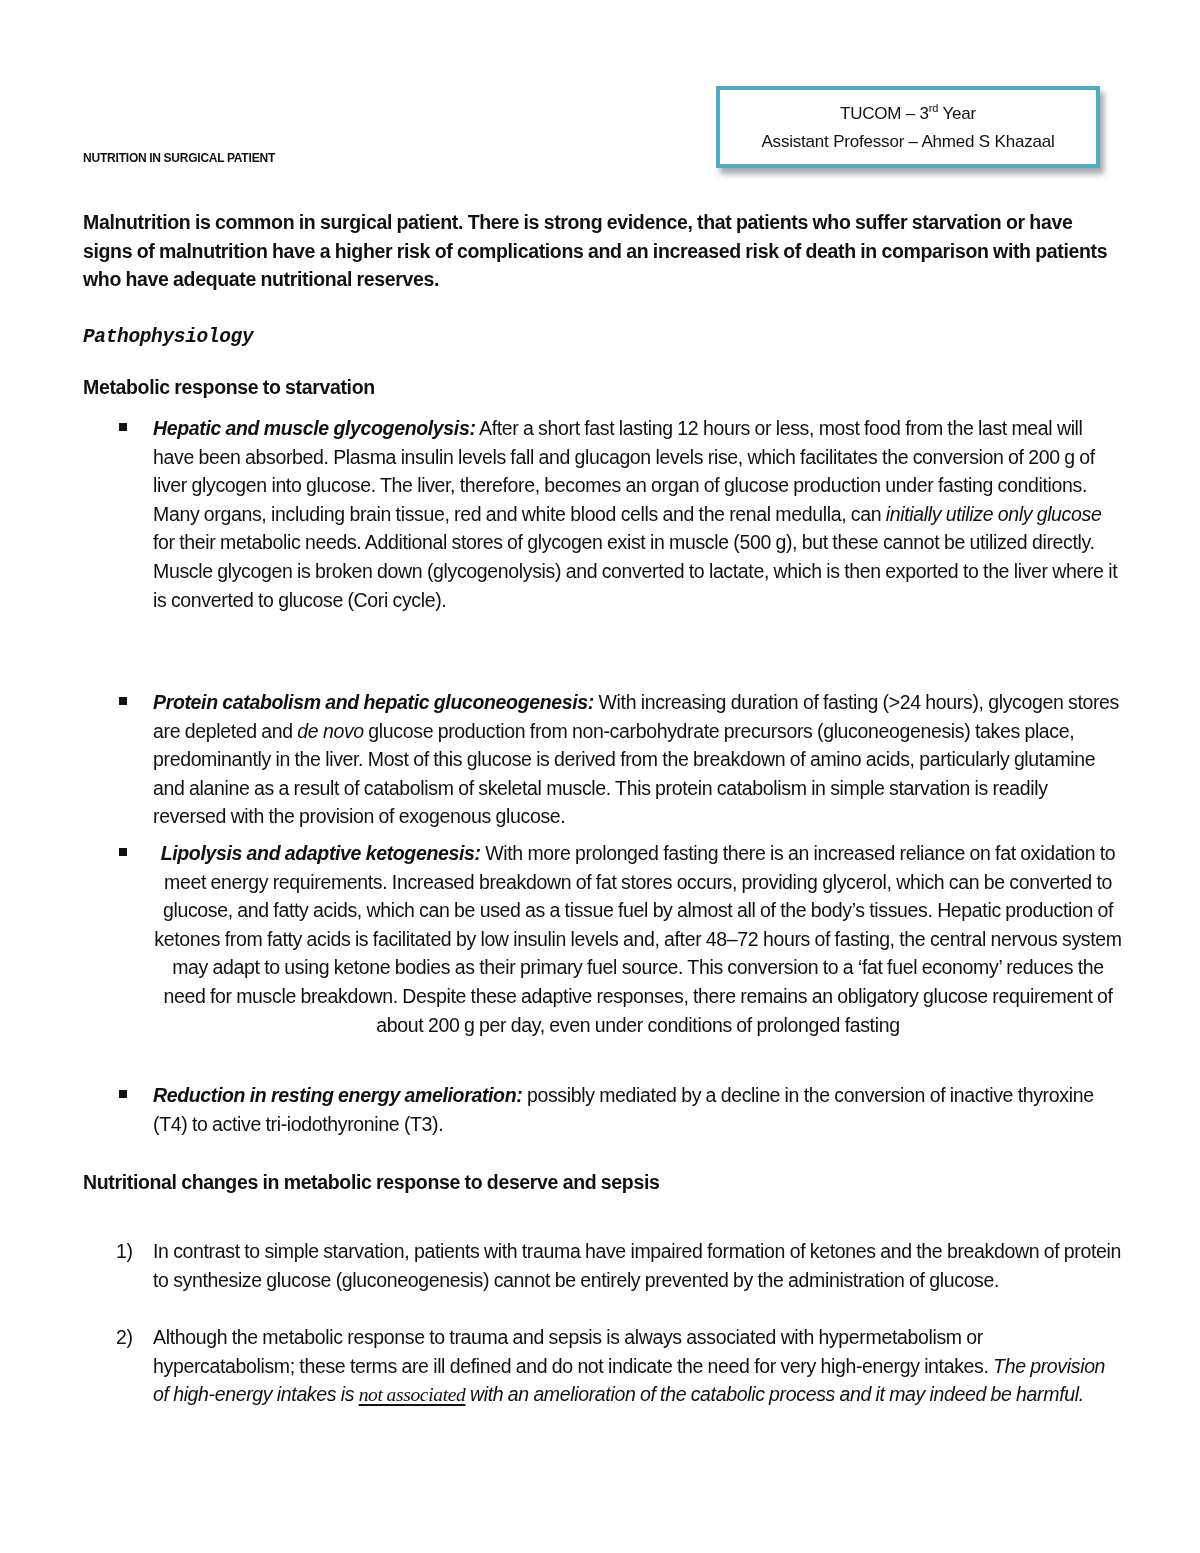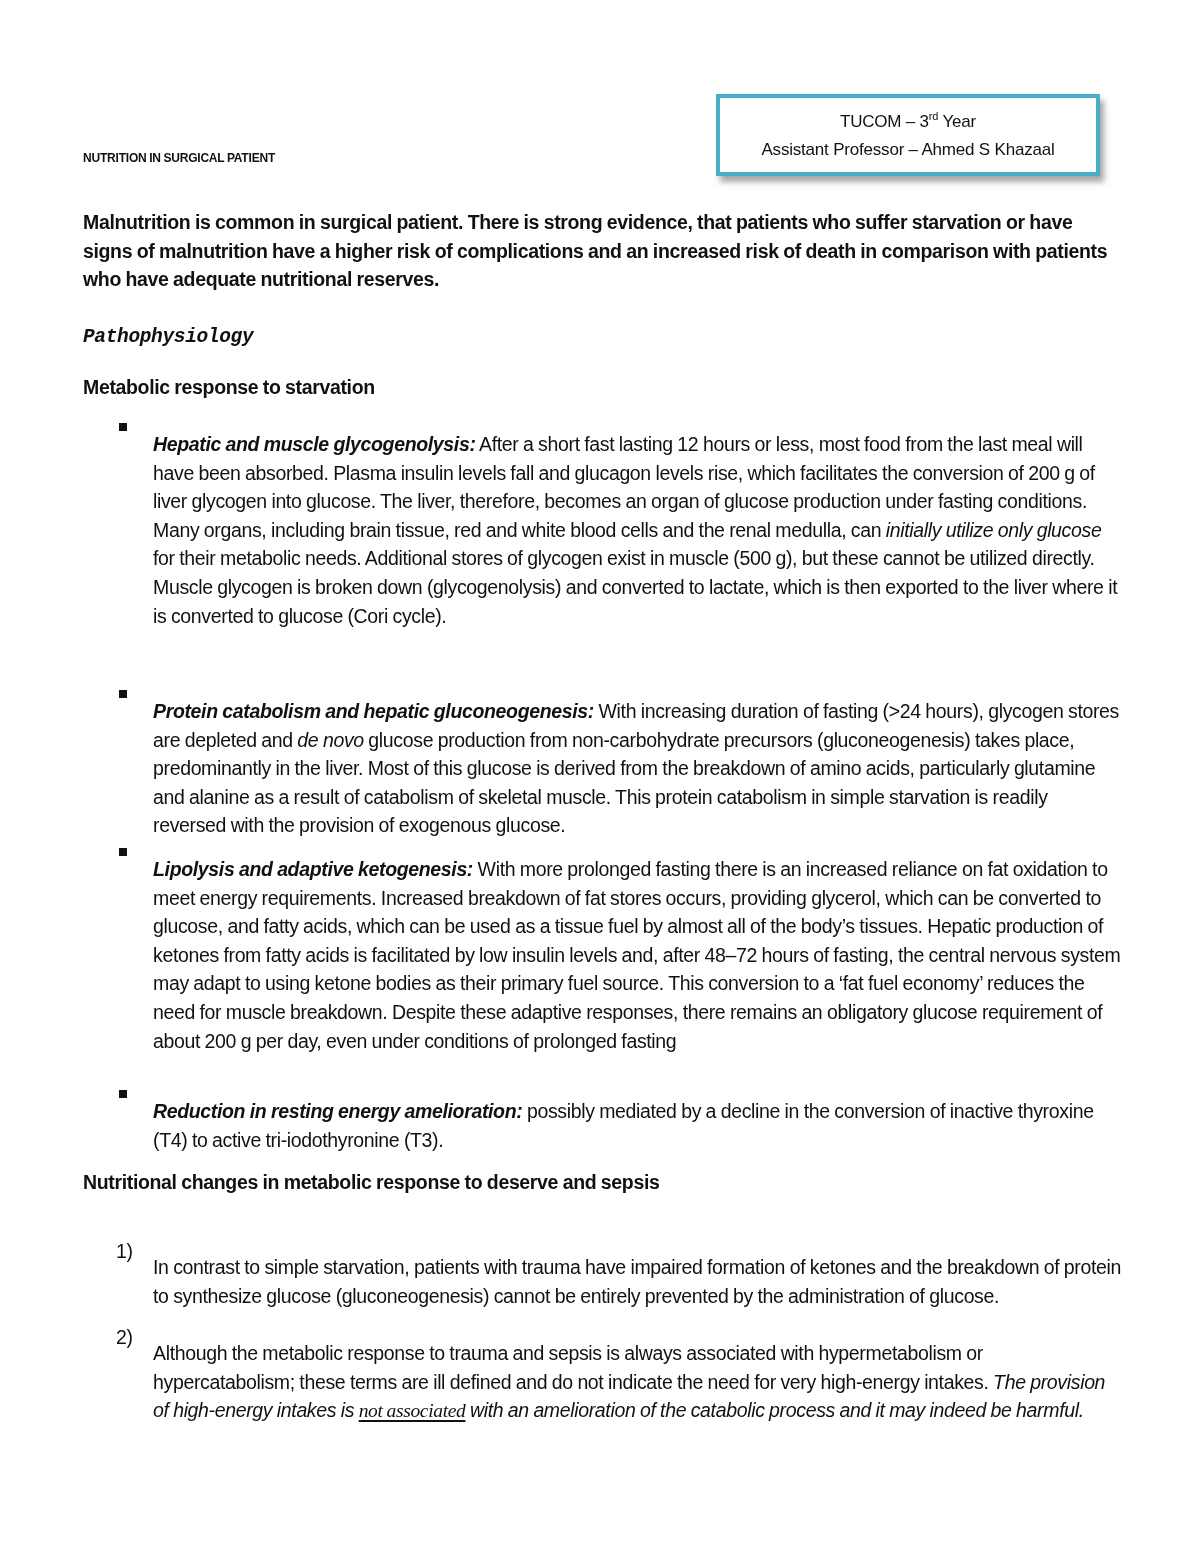--- a/index.html
+++ b/index.html
@@ -17,21 +17,21 @@
     }
     .page {
       position: absolute;
       left: 0; top: 0;
       width: 1200px; height: 1553px;
       background: #ffffff;
     }
     .info-box {
       position: absolute;
       left: 716px;
-      top: 94px;
+      top: 86px;
       width: 376px;
       height: 76px;
       border: 4px solid #4bacc6;
       background: #ffffff;
       box-shadow: 4px 6px 6px rgba(0,0,0,0.35);
       text-align: center;
       font-size: 17px;
       line-height: 28px;
       padding-top: 10px;
       box-sizing: content-box;
@@ -92,21 +92,20 @@
       background: #111111;
     }
     .num {
       position: absolute;
       left: 33px;
       top: 0;
     }
     .item-body {
       margin-left: 70px;
       width: 970px;
-      margin-top: 16px;
     }
     .term {
       font-weight: bold;
       font-style: italic;
     }
     .em { font-style: italic; }
     .ul { text-decoration: underline; text-decoration-thickness: 2px; text-underline-offset: 3px; font-family: Liberation Serif, serif; }
     .sub-heading {
       top: 1168px;
       font-weight: bold;
@@ -130,26 +129,26 @@
   <div class="text-block h-italic">Pathophysiology</div>
 
   <div class="text-block h-bold">Metabolic response to starvation</div>
 
   <div class="list" style="top:414px;">
     <div class="item" style="top:0px;">
       <span class="bullet"></span>
       <div class="item-body"><span class="term">Hepatic and muscle glycogenolysis:</span><span> After a short fast lasting 12 hours or less, most food from the last meal will have been absorbed. Plasma insulin levels fall and glucagon levels rise, which facilitates the conversion of 200 g of liver glycogen into glucose. The liver, therefore, becomes an organ of glucose production under fasting conditions. Many organs, including brain tissue, red and white blood cells and the renal medulla, can </span><span class="em">initially utilize only glucose</span><span> for their metabolic needs. Additional stores of glycogen exist in muscle (500 g), but these cannot be utilized directly. Muscle glycogen is broken down (glycogenolysis) and converted to lactate, which is then exported to the liver where it is converted to glucose (Cori cycle).</span></div>
     </div>
 
-    <div class="item" style="top:267px;">
+    <div class="item" style="top:274px;">
       <span class="bullet"></span>
       <div class="item-body"><span class="term">Protein catabolism and hepatic gluconeogenesis:</span><span> With increasing duration of fasting (&gt;24 hours), glycogen stores are depleted and </span><span class="em">de novo</span><span> glucose production from non-carbohydrate precursors (gluconeogenesis) takes place, predominantly in the liver. Most of this glucose is derived from the breakdown of amino acids, particularly glutamine and alanine as a result of catabolism of skeletal muscle. This protein catabolism in simple starvation is readily reversed with the provision of exogenous glucose.</span></div>
     </div>
 
-    <div class="item" style="top:425px;">
+    <div class="item" style="top:425px;text-align:center;">
       <span class="bullet"></span>
       <div class="item-body"><span class="term">Lipolysis and adaptive ketogenesis:</span><span> With more prolonged fasting there is an increased reliance on fat oxidation to meet energy requirements. Increased breakdown of fat stores occurs, providing glycerol, which can be converted to glucose, and fatty acids, which can be used as a tissue fuel by almost all of the body’s tissues. Hepatic production of ketones from fatty acids is facilitated by low insulin levels and, after 48–72 hours of fasting, the central nervous system may adapt to using ketone bodies as their primary fuel source. This conversion to a ‘fat fuel economy’ reduces the need for muscle breakdown. Despite these adaptive responses, there remains an obligatory glucose requirement of about 200 g per day, even under conditions of prolonged fasting</span></div>
     </div>
 
     <div class="item" style="top:667px;">
       <span class="bullet"></span>
       <div class="item-body"><span class="term">Reduction in resting energy amelioration:</span><span>  possibly mediated by a decline in the conversion of inactive thyroxine (T4) to active tri-iodothyronine (T3).</span></div>
     </div>
   </div>
 

